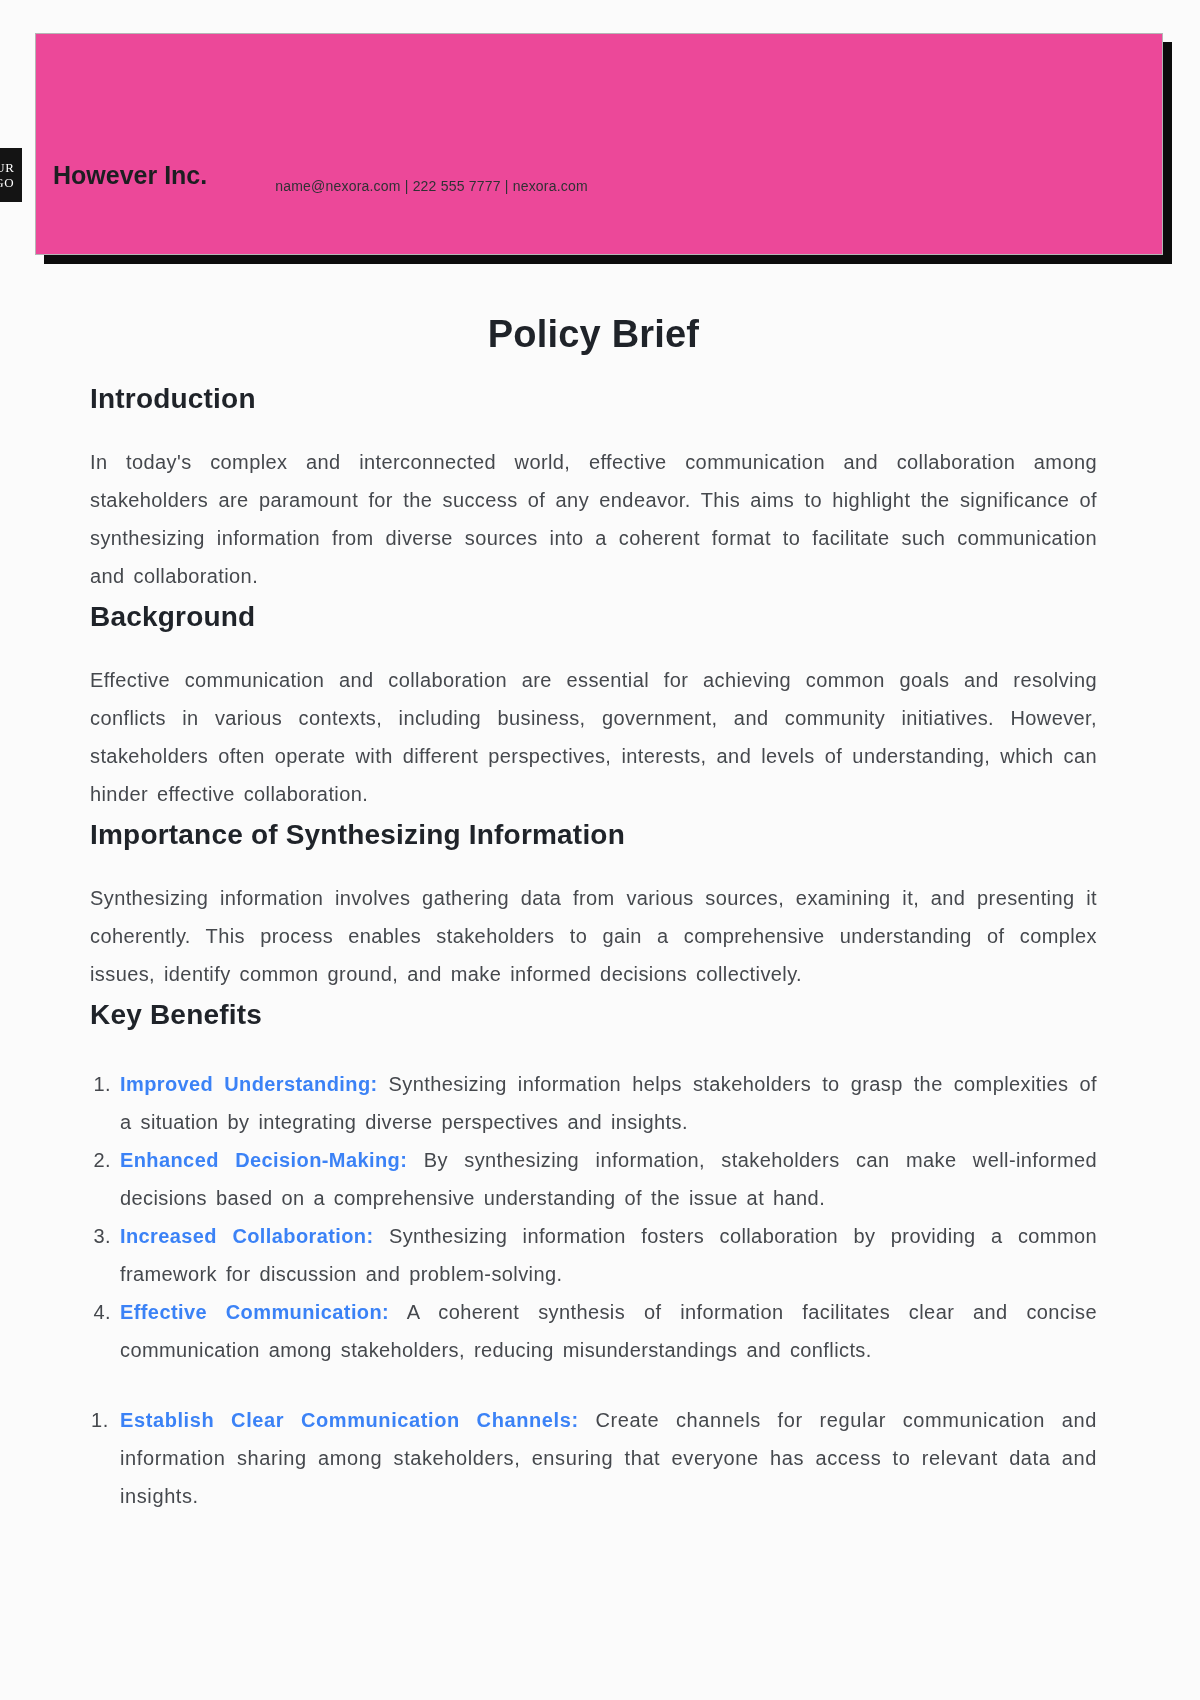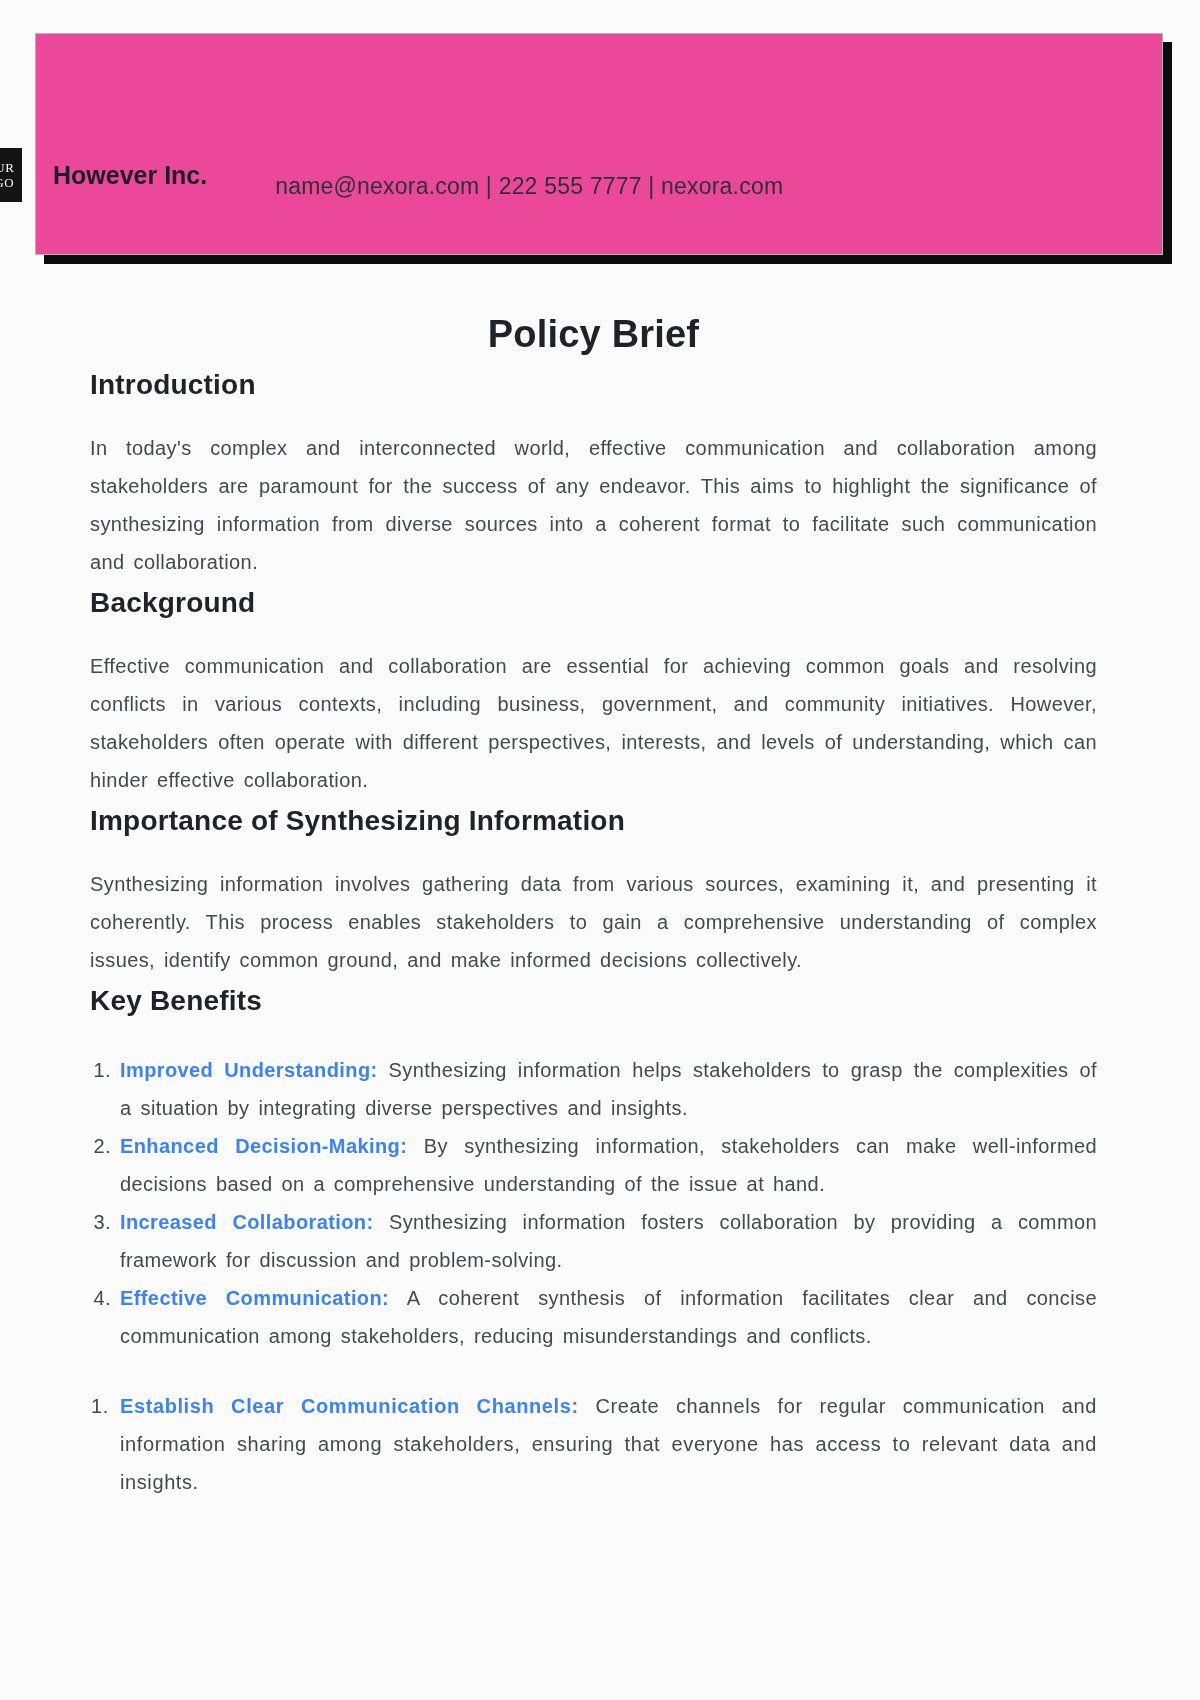--- a/index.html
+++ b/index.html
@@ -50,21 +50,21 @@
     flex: 0 0 auto;
   }
   .company-name {
     font-size: 25px;
     font-weight: bold;
     color: #1c1e21;
     white-space: nowrap;
   }
   .contact-line {
     margin-top: 22px;
-    font-size: 23px;
+    font-size: 14px;
     color: #2f3134;
     letter-spacing: 0.2px;
     white-space: nowrap;
   }
 
   
   .doc { padding: 0 103px 0 90px; }
 
   .doc-title {
     margin: 56px 0 0 0;
@@ -85,21 +85,21 @@
   .prepared b { color: #1f2329; }
 
   h2.section-heading {
     margin: 4px 0 0 0;
     font-size: 28px;
     line-height: 36px;
     font-weight: bold;
     color: #1f2329;
     letter-spacing: 0.2px;
   }
-  h2.h2-intro { margin-top: 10px; }
+  h2.h2-intro { margin-top: 24px; }
   h2.h2-recommendations { margin-top: 23px; }
 
   p.body-par {
     margin: 26px 0 0 0;
     font-size: 20px;
     line-height: 38px;
     text-align: justify;
     color: #45484d;
     letter-spacing: 0.4px;
     word-spacing: 3px;

